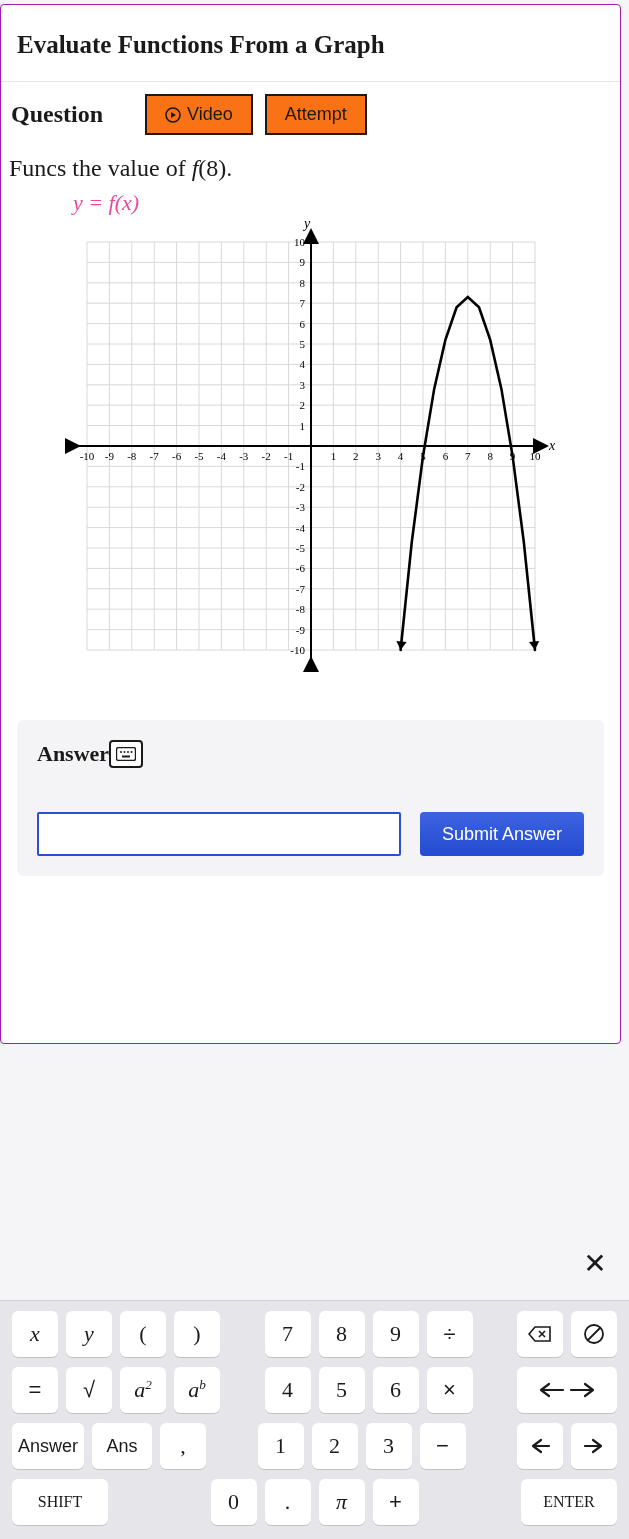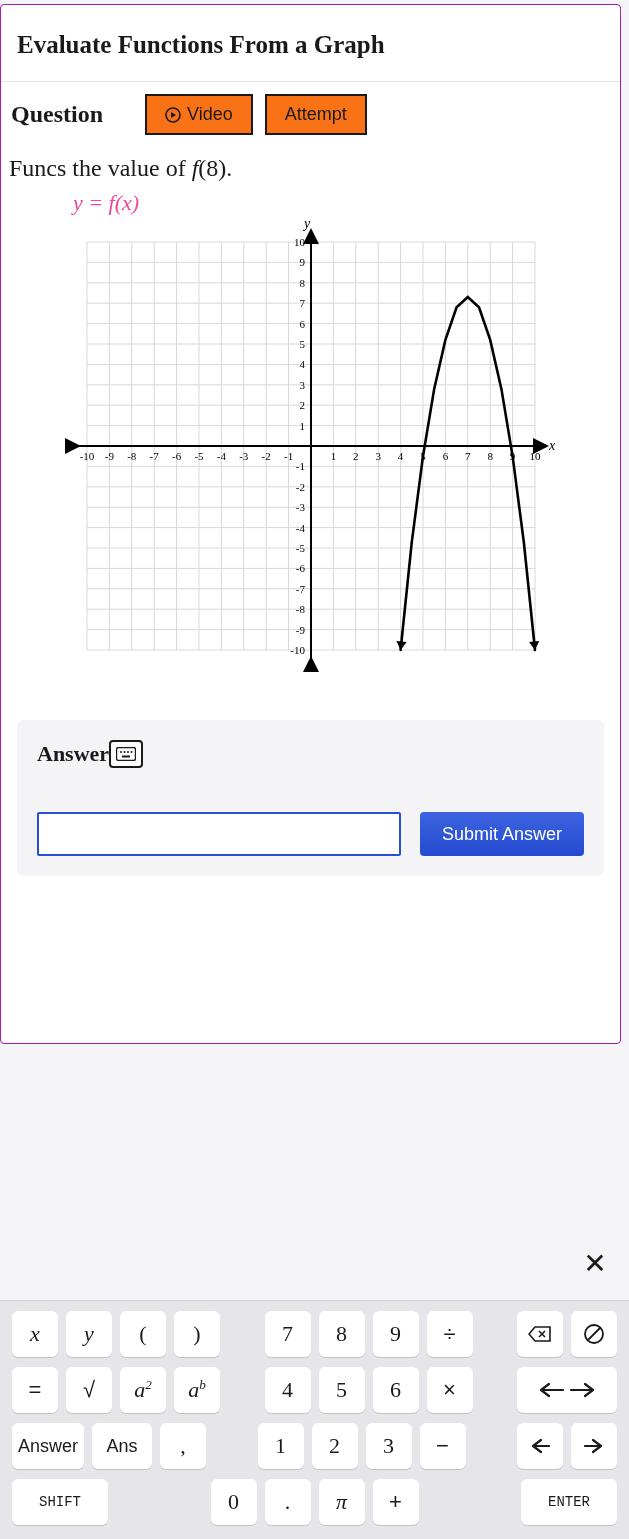--- a/index.html
+++ b/index.html
@@ -162,21 +162,21 @@
     font-size: 22px;
     color: #1a1a1a;
     display: inline-flex;
     align-items: center;
     justify-content: center;
     cursor: pointer;
     padding: 0 4px;
   }
   .key.it { font-style: italic; }
   .key.wide { min-width: 72px; font-family: -apple-system,'Segoe UI',Arial,sans-serif; font-size: 18px; font-style: normal; }
-  .key.wider { min-width: 96px; font-family: Liberation Mono, monospace; font-size: 14px; }
+  .key.wider { min-width: 96px; font-family: Liberation Serif, serif; font-size: 16px; }
   .key.sym { font-family: Arial, sans-serif; }
   .key.sq { min-width:46px; }
   sup { font-size: 0.6em; vertical-align: super; }
 </style>
 </head>
 <body>
 
 <div class="content-card">
   <div class="title-section">
     <h1>Evaluate Functions From a Graph</h1>

